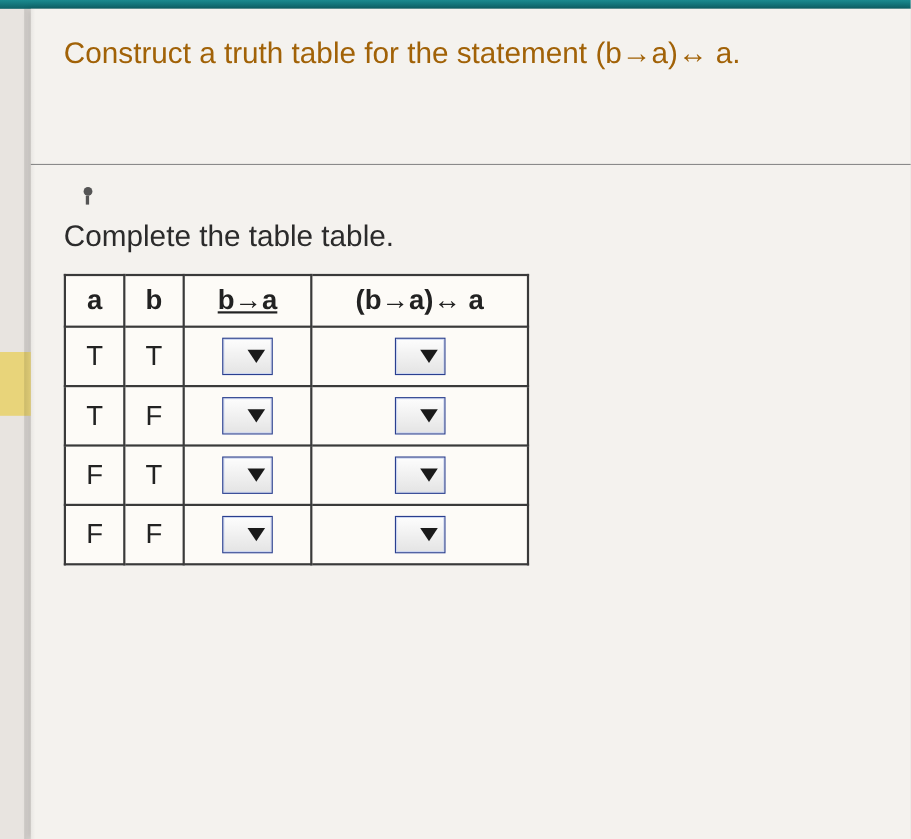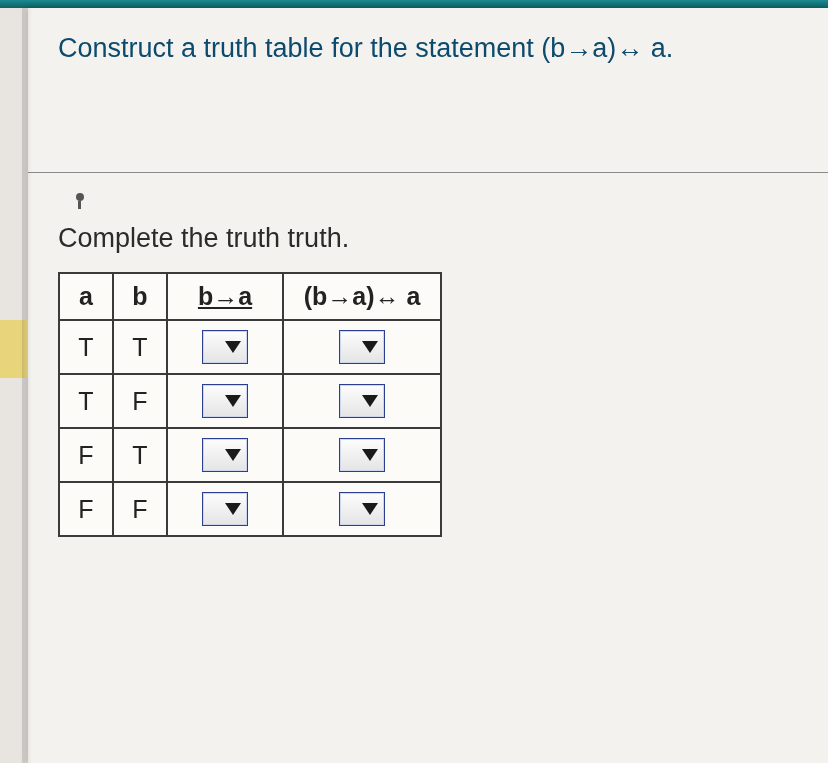--- a/index.html
+++ b/index.html
@@ -45,22 +45,22 @@
       position: absolute;
       left: 0;
       top: 320px;
       width: 28px;
       height: 58px;
       background: #e8d47a;
       z-index: 2;
     }
     .question {
       font-size: 27px;
-      color: #0c4a6e;
-      margin-bottom: 106px;
+      color: #a16207;
+      margin-bottom: 83px;
       line-height: 1.35;
     }
     .divider {
       border: none;
       border-top: 1.5px solid #8a8a8a;
       margin: 0 0 20px -30px;
       width: calc(100% + 60px);
     }
     .hint-dot {
       width: 8px;
@@ -102,21 +102,21 @@
       font-weight: bold;
       padding: 8px 14px;
       height: 46px;
     }
     table.truth td {
       padding: 6px 10px;
       height: 54px;
     }
     .col-a, .col-b { width: 54px; }
     .col-imply { width: 116px; text-decoration: underline; }
-    .col-bicond { width: 158px; margin-left: 47px; }
+    .col-bicond { width: 197px; margin-left: 47px; }
     .dropdown {
       display: inline-flex;
       align-items: center;
       justify-content: flex-end;
       width: 46px;
       height: 34px;
       background: linear-gradient(#fdfdfd, #e4e4e4);
       border: 1px solid #2a3f8f;
       box-shadow: inset 0 0 0 1px #cdd6f0;
       padding-right: 6px;
@@ -140,21 +140,21 @@
 <div class="page">
 
   <p class="question">
     <span>Construct a truth table for the statement </span><span>(b→a)↔ a.</span>
   </p>
 
   <hr class="divider">
 
   <div class="hint-dot"></div>
 
-  <p class="instruction">Complete the truth truth.</p>
+  <p class="instruction">Complete the table table.</p>
 
   <table class="truth">
     <thead>
       <tr>
         <th class="col-a">a</th>
         <th class="col-b">b</th>
         <th class="col-imply">b→a</th>
         <th class="col-bicond">(b→a)↔ a</th>
       </tr>
     </thead>

